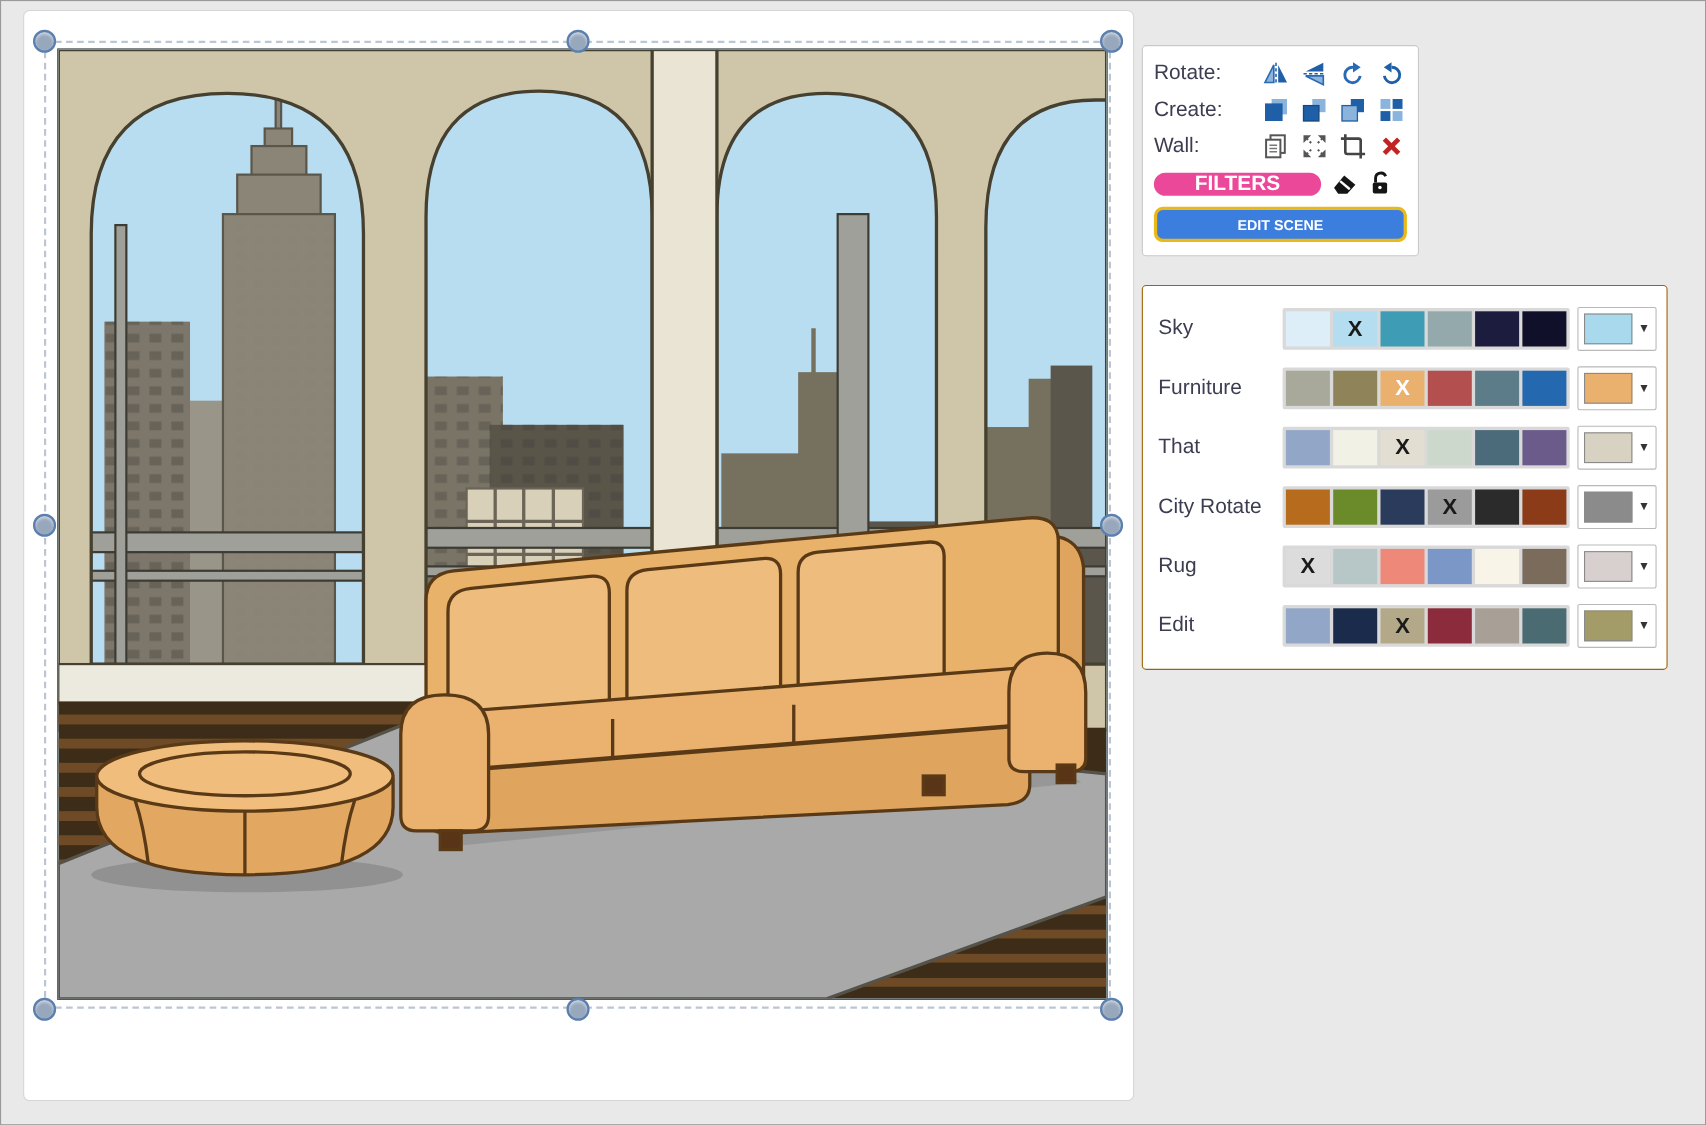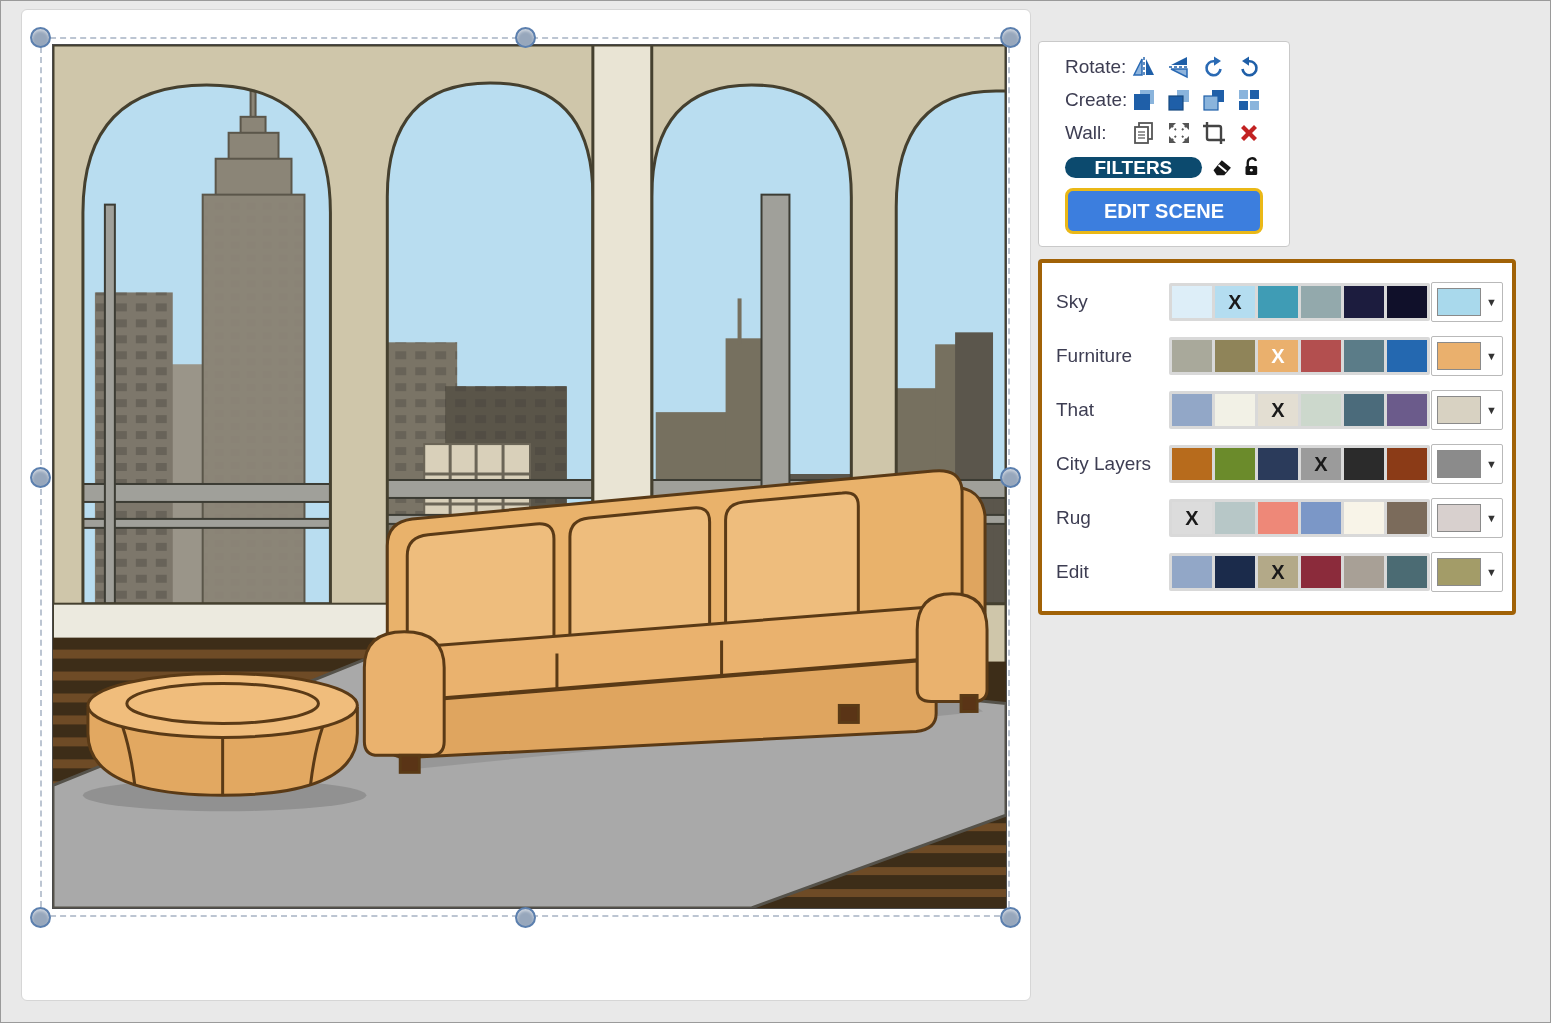--- a/index.html
+++ b/index.html
@@ -9,32 +9,32 @@
 
   
   #canvas-card { position:absolute; left:20px; top:8px; width:1010px; height:992px; background:#ffffff; border:1px solid #d6d6d6; border-radius:6px; }
   #scene-wrap { position:absolute; left:30px; top:34px; width:955px; height:865px; border:1px solid #4a4a4a; overflow:hidden; background:#b9ddf0; }
   #scene-wrap svg { display:block; width:100%; height:100%; }
   #selection-rect { position:absolute; left:18px; top:27px; width:970px; height:880px; border:2px dashed #bcc5d2; pointer-events:none; }
   .handle { position:absolute; width:21px; height:21px; border-radius:50%; background:#97a7bc; border:2px solid #5b7fae; box-shadow: inset 0 2px 3px rgba(255,255,255,.55); }
   #caption { position:absolute; left:30px; top:922px; font-size:31px; font-weight:bold; color:#0d0d0d; letter-spacing:.2px; }
 
   
-  #tool-panel { position:absolute; left:1037px; top:40px; width:252px; background:#fff; border:1px solid #c9c9c9; border-radius:4px; padding:8px 26px 12px; }
+  #tool-panel { position:absolute; left:1037px; top:40px; width:252px; background:#fff; border:1px solid #c9c9c9; border-radius:4px; padding:8px 10px 12px; }
   .tool-row { display:flex; align-items:center; height:33px; }
   .tool-label { font-size:19px; color:#3d3d52; width:80px; }
   .tool-icons { display:flex; gap:11px; margin-left:auto; margin-right:2px; align-items:center; }
   .ticon { width:24px; height:24px; display:inline-flex; cursor:pointer; }
   .ticon svg { width:100%; height:100%; }
   #filters-row { display:flex; align-items:center; margin-top:6px; gap:9px; }
-  #filters-btn { background:#0c4a6e; color:#fff; font-weight:bold; font-size:19px; border:none; border-radius:18px; width:152px; height:21px; font-family:"Liberation Sans",sans-serif; cursor:pointer; }
-  #edit-scene-btn { margin-top:9px; width:100%; height:46px; background:#3c7ede; color:#fff; font-weight:bold; font-size:20px; border:3px solid #eab817; border-radius:8px; font-family:"Liberation Sans",sans-serif; cursor:pointer; }
+  #filters-btn { background:#ec4899; color:#fff; font-weight:bold; font-size:19px; border:none; border-radius:18px; width:152px; height:21px; font-family:"Liberation Sans",sans-serif; cursor:pointer; }
+  #edit-scene-btn { margin-top:9px; width:100%; height:32px; background:#3c7ede; color:#fff; font-weight:bold; font-size:13px; border:3px solid #eab817; border-radius:8px; font-family:"Liberation Sans",sans-serif; cursor:pointer; }
 
   
-  #color-panel { position:absolute; left:1037px; top:258px; width:478px; background:#fff; border:4px solid #a16207; border-radius:4px; padding:10px 9px; }
+  #color-panel { position:absolute; left:1037px; top:258px; width:478px; background:#fff; border:1px solid #a16207; border-radius:4px; padding:10px 9px; }
   .color-row { display:flex; align-items:center; height:50px; margin:4px 0; }
   .color-label { width:118px; font-size:19px; color:#3d3d52; padding-left:5px; }
   .swatch-strip { display:flex; background:#d9d9d9; padding:3px; gap:3px; border-radius:2px; }
   .swatch { width:40px; height:32px; display:flex; align-items:center; justify-content:center; font-weight:bold; font-size:20px; cursor:pointer; }
   .dropdown { margin-left:auto; width:72px; height:40px; border:1px solid #b9b9b9; background:#fff; display:flex; align-items:center; padding:5px; gap:5px; border-radius:2px; cursor:pointer; }
   .dd-swatch { width:44px; height:28px; border:1px solid #8a8a8a; }
   .dd-arrow { font-size:11px; color:#333; }
 </style>
 </head>
 <body>
@@ -343,21 +343,21 @@
             <div class="swatch" style="background: rgb(204, 216, 204);"></div>
             <div class="swatch" style="background: rgb(75, 107, 123);"></div>
             <div class="swatch" style="background: rgb(107, 91, 139);"></div>
           </div>
           <div class="dropdown">
             <div class="dd-swatch" style="background: rgb(216, 210, 194);"></div>
             <div class="dd-arrow">▼</div>
           </div>
         </div>
         <div class="color-row">
-          <div class="color-label">City Layers</div>
+          <div class="color-label">City Rotate</div>
           <div class="swatch-strip">
             <div class="swatch" style="background: rgb(183, 107, 28);"></div>
             <div class="swatch" style="background: rgb(107, 139, 43);"></div>
             <div class="swatch" style="background: rgb(43, 59, 91);"></div>
             <div class="swatch" style="background: rgb(155, 155, 155); color: rgb(26, 26, 26);">X</div>
             <div class="swatch" style="background: rgb(43, 43, 43);"></div>
             <div class="swatch" style="background: rgb(139, 59, 23);"></div>
           </div>
           <div class="dropdown">
             <div class="dd-swatch" style="background: rgb(139, 139, 139);"></div>

